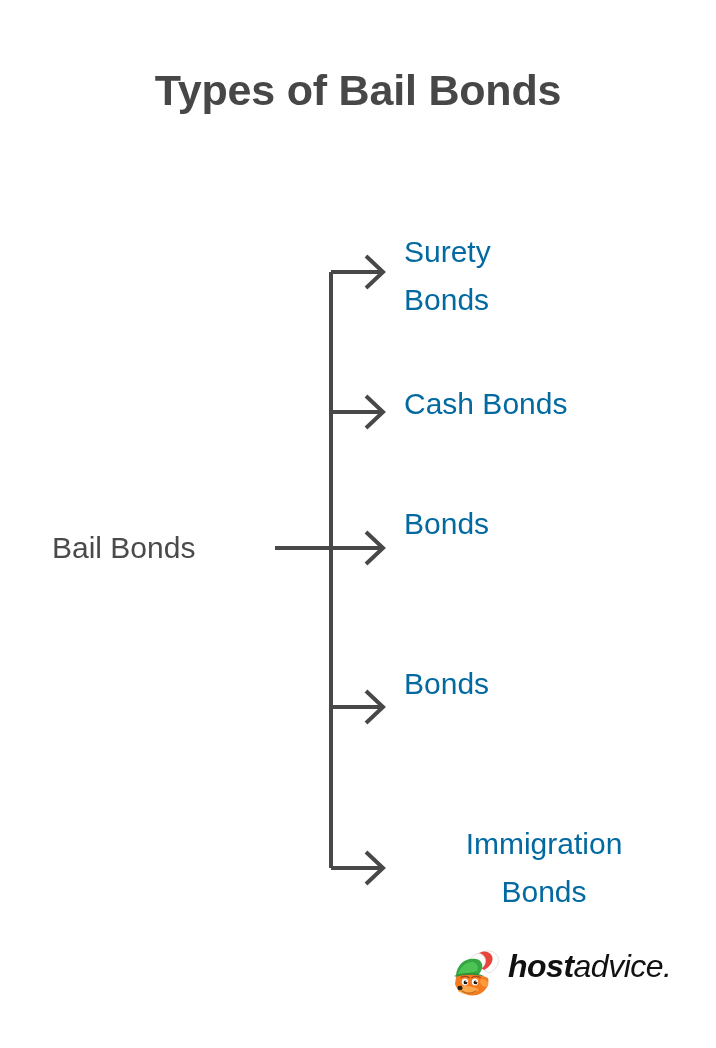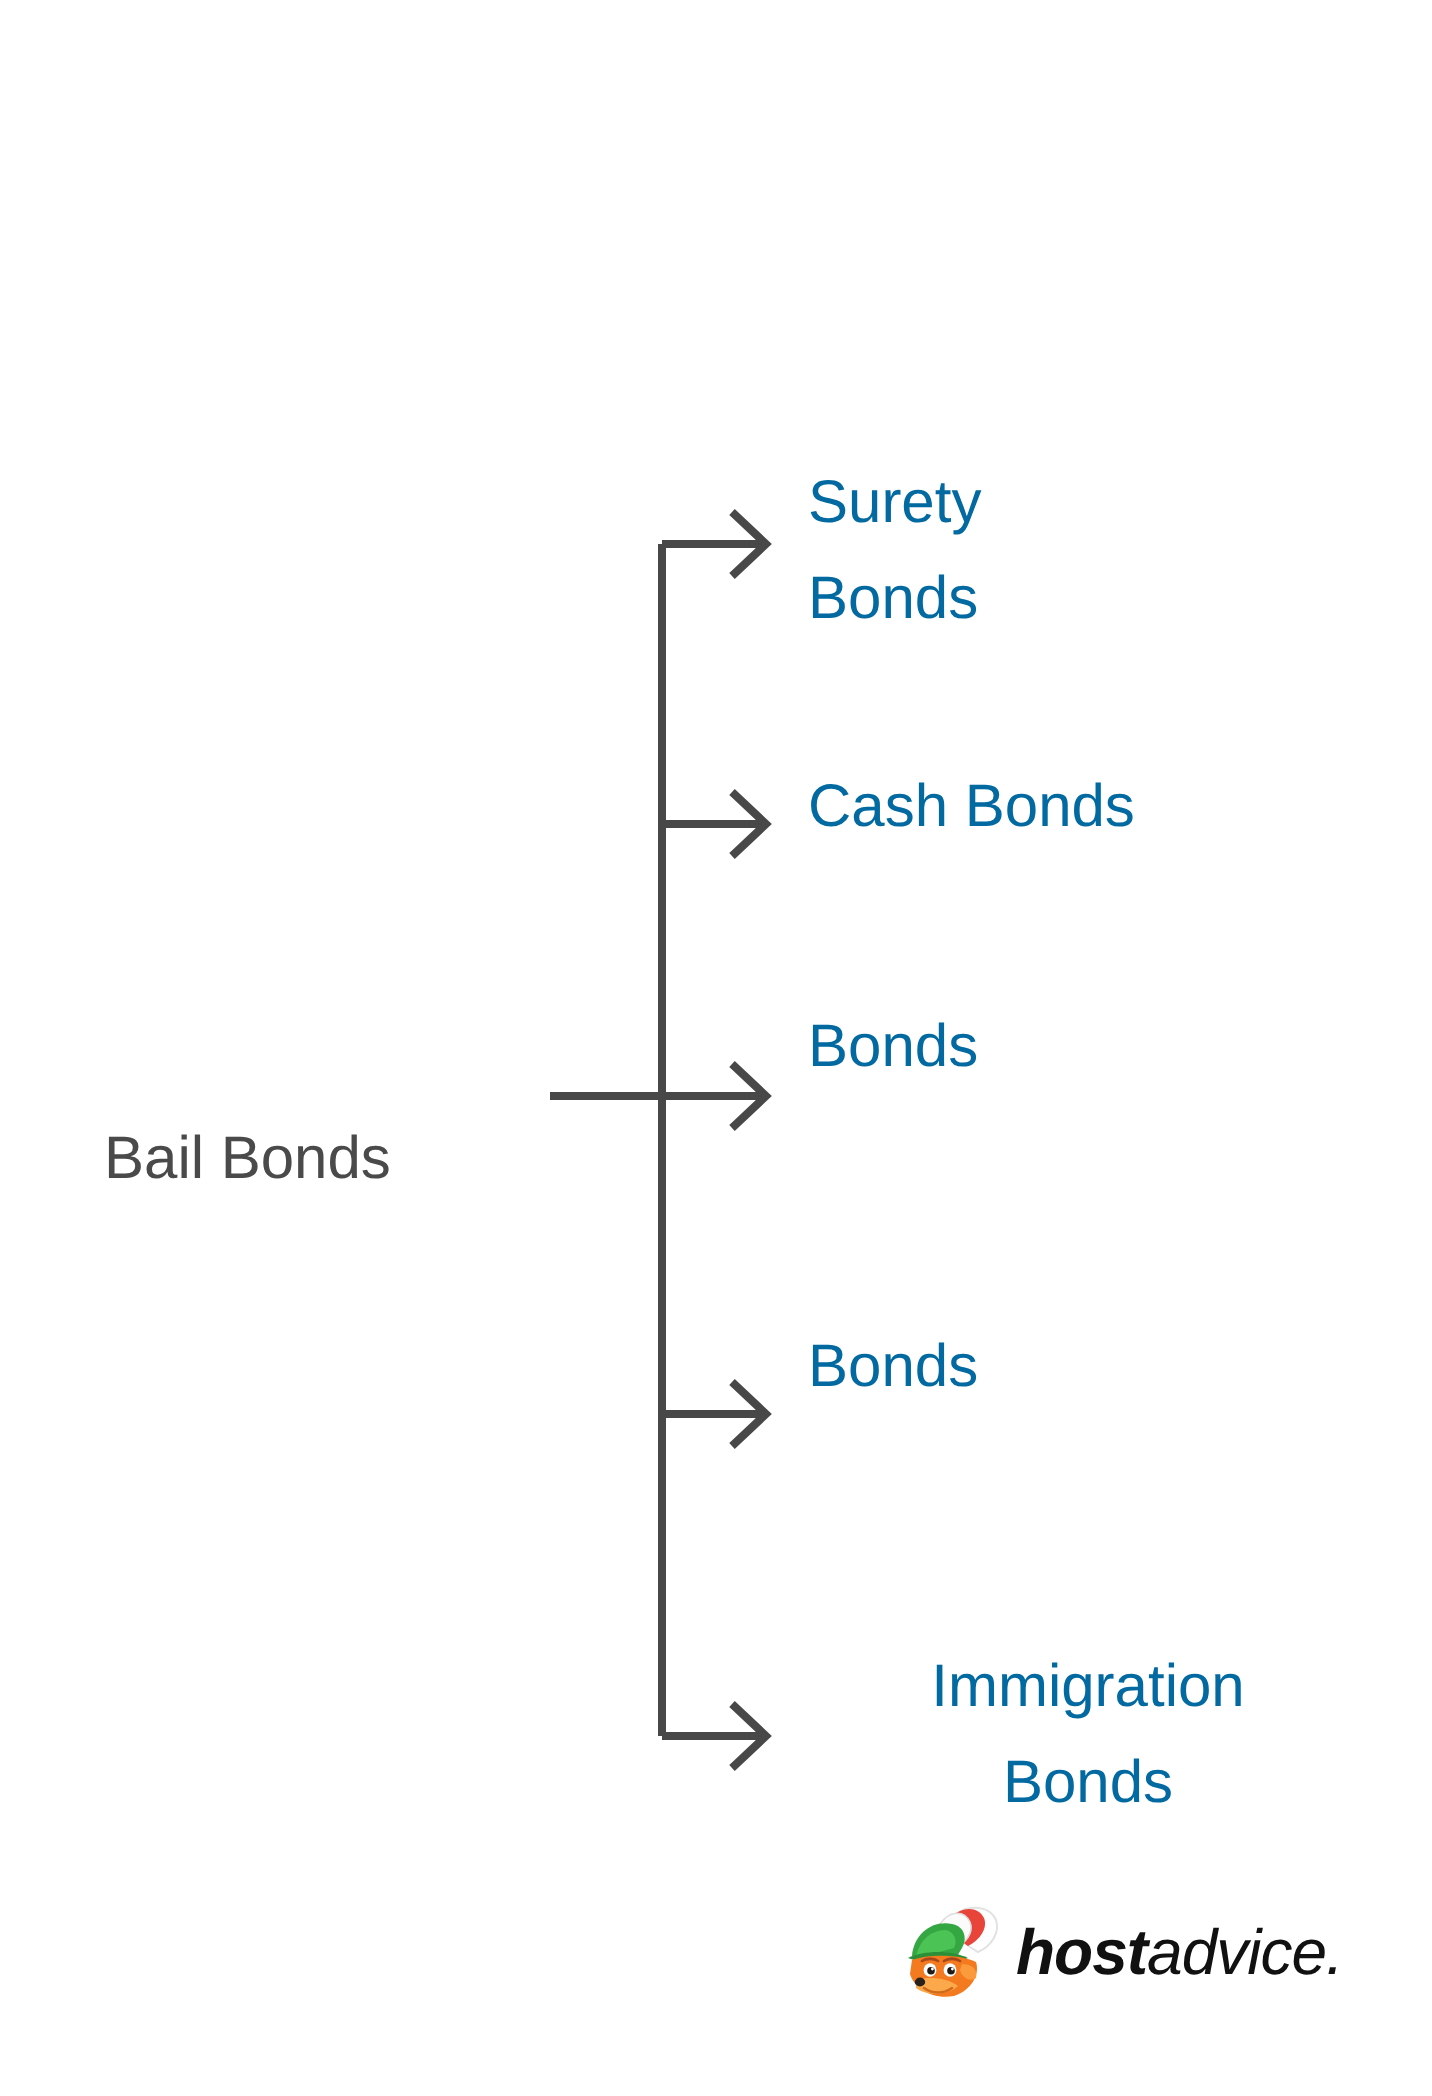--- a/index.html
+++ b/index.html
@@ -46,21 +46,20 @@
 
   
   .root-label {
     position: absolute;
     left: 52px;
     top: 529px;
     font-size: 30px;
     color: #4a4a4a;
     white-space: nowrap;
     line-height: 38px;
-    margin-top: 32px;
   }
 
   
   .branch-label {
     position: absolute;
     left: 404px;
     width: 280px;
     font-size: 30px;
     color: #0369a1;
     line-height: 48px;
@@ -68,21 +67,21 @@
   .branch-label .l2 { display: block; }
 
   
   .logo {
     position: absolute;
     left: 448px;
     top: 948px;
     width: 228px;
     height: 56px;
     display: flex;
-    align-items: center;
+    align-items: flex-start;
   }
   .logo-mark {
     width: 54px;
     height: 50px;
     flex: 0 0 auto;
     position: relative;
   }
   .logo-text {
     margin-left: 6px;
     font-size: 32px;
@@ -92,20 +91,21 @@
     letter-spacing: -0.5px;
   }
   .logo-text .host { font-weight: bold; }
   .logo-text .advice { font-weight: normal; }
 </style>
 </head>
 <body>
 
 <div id="diagram-root">
 
+  <div class="title">Types of Bail Bonds</div>
 
   <svg id="connectors" viewBox="0 0 716 1048">
 
     <g fill="none" stroke="#484848" stroke-width="4" stroke-linecap="butt" stroke-linejoin="miter">
 
       <path d="M331,272 L331,868"></path>
 
       <path d="M275,548 L381,548"></path>
 
       <path d="M331,272 L381,272"></path>

